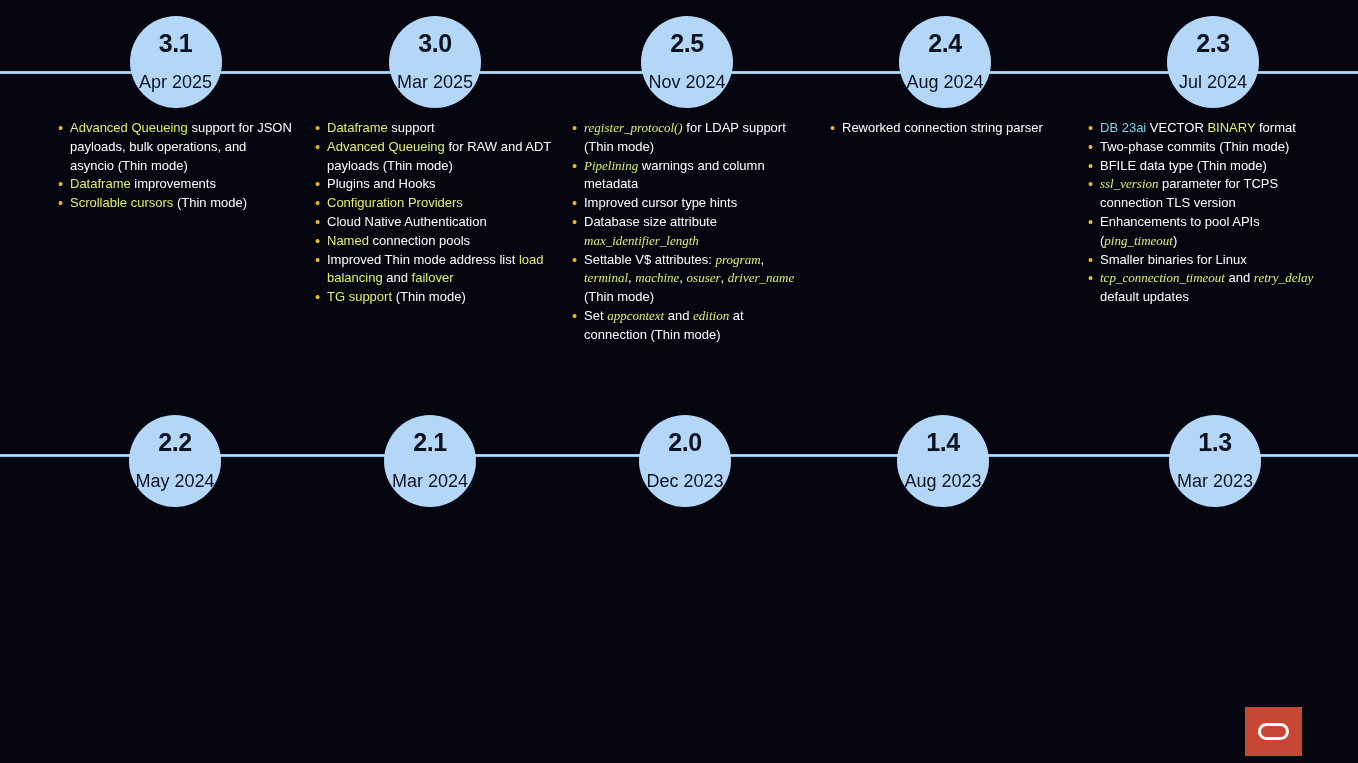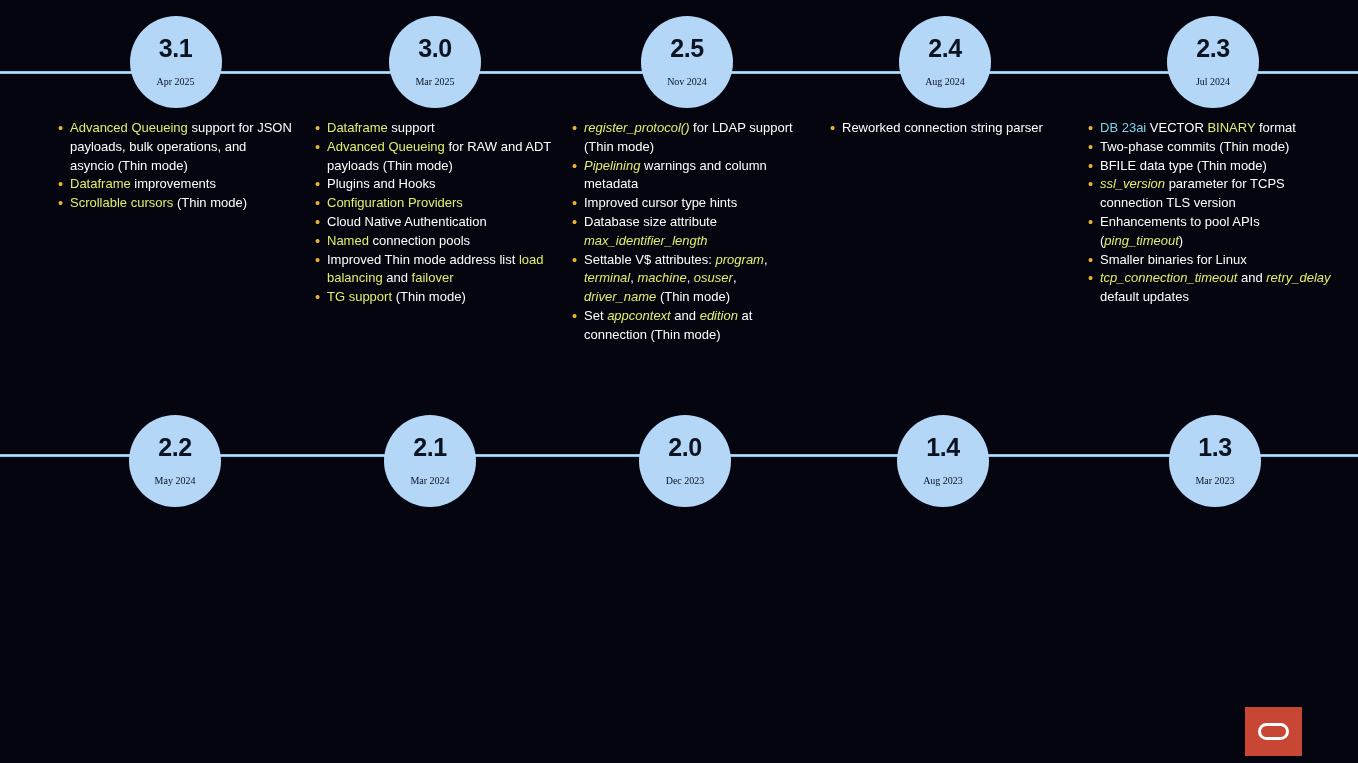--- a/index.html
+++ b/index.html
@@ -69,25 +69,24 @@
   .row-a .badge { top: 16px; }
   .row-b .badge { top: 32px; }
 
   .badge-version {
     font-size: 25px;
     font-weight: bold;
     line-height: 1.05;
     letter-spacing: -0.5px;
   }
   .badge-date {
-    font-size: 10px;
+    font-size: 18px;
     font-weight: normal;
     line-height: 1.25;
     margin-top: 15px;
-    font-family: Liberation Serif, serif;
   }
 
   
   .bullets {
     position: absolute;
     width: 100%;
     list-style: none;
   }
   .row-a .bullets { top: 119px; }
 
@@ -105,21 +104,21 @@
     left: 0;
     top: 0;
     color: #f0b429;
     font-size: 14.6px;
     line-height: 18.8px;
   }
 
   
   .hl   { color: #e3ed6a; }            
   .db   { color: #7fd4e8; }            
-  .code { color: #e3ed6a; font-style: italic; }
+  .code { color: #e3ed6a; font-style: italic; font-family: Liberation Serif, serif; }
 
   
   .oracle-logo {
     position: absolute;
     left: 1245px;
     top: 707px;
     width: 57px;
     height: 49px;
     background: #c74634;
     display: flex;

